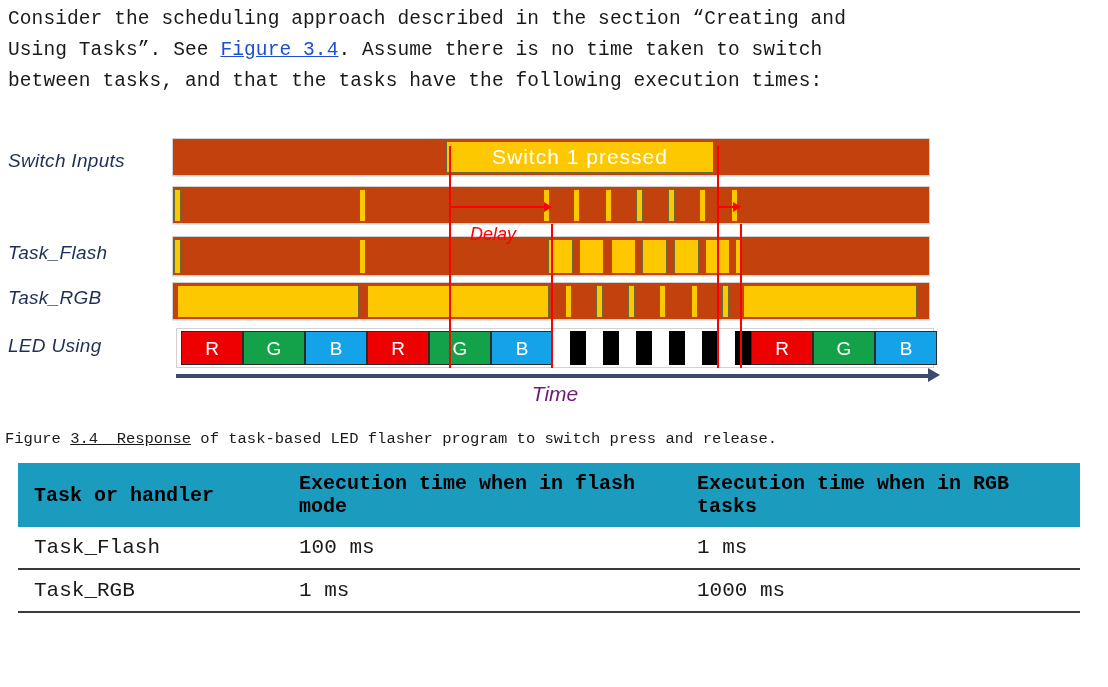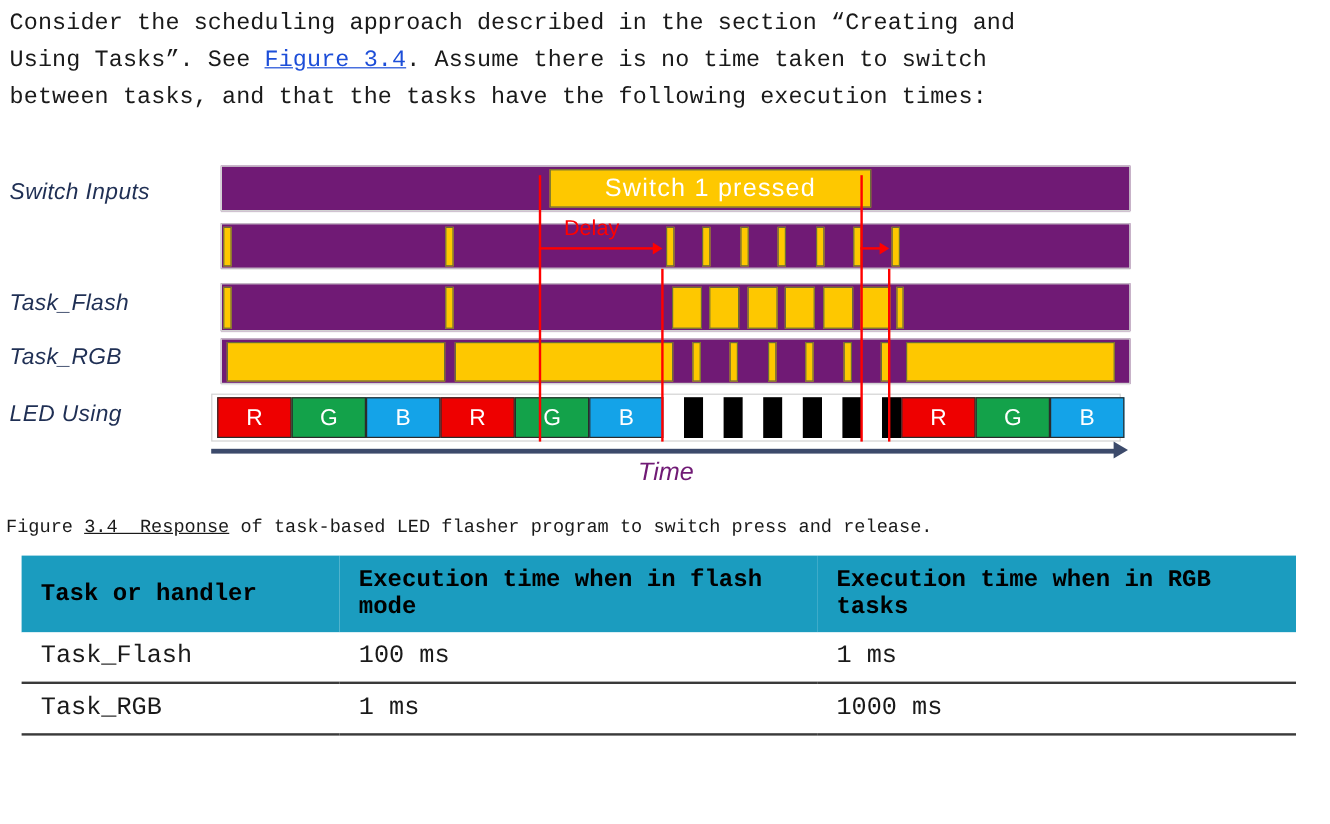--- a/index.html
+++ b/index.html
@@ -37,23 +37,23 @@
     position: absolute;
     font-family: "Liberation Sans", sans-serif;
     font-style: italic;
     font-size: 19px;
     color: #1f2f54;
     white-space: pre;
     letter-spacing: 0.3px;
   }
   .track {
     position: absolute;
-    left: 184px;
+    left: 172px;
     width: 758px;
-    background: #701a75;
+    background: #c2410c;
     border: 1px solid #d2d2d2;
     box-shadow: 0 1px 0 #e9e9e9;
   }
   .blk {
     position: absolute;
     background: #fec800;
     border: 1px solid #6b6b3a;
   }
   .led {
     position: absolute;
@@ -103,23 +103,25 @@
   .arrowhead-r {
     position: absolute;
     width: 0; height: 0;
     border-top: 5px solid transparent;
     border-bottom: 5px solid transparent;
     border-left: 8px solid #ff0000;
   }
   #delay-text {
     position: absolute;
     font-family: "Liberation Sans", sans-serif;
+    font-style: italic;
     font-size: 18px;
     color: #ff0000;
     white-space: nowrap;
+    margin-top: 44px;
   }
   #timeaxis {
     position: absolute;
     left: 176px; top: 242px;
     width: 758px; height: 4px;
     background: #3c4a6b;
   }
   #timearrow {
     position: absolute;
     left: 928px; top: 236px;

